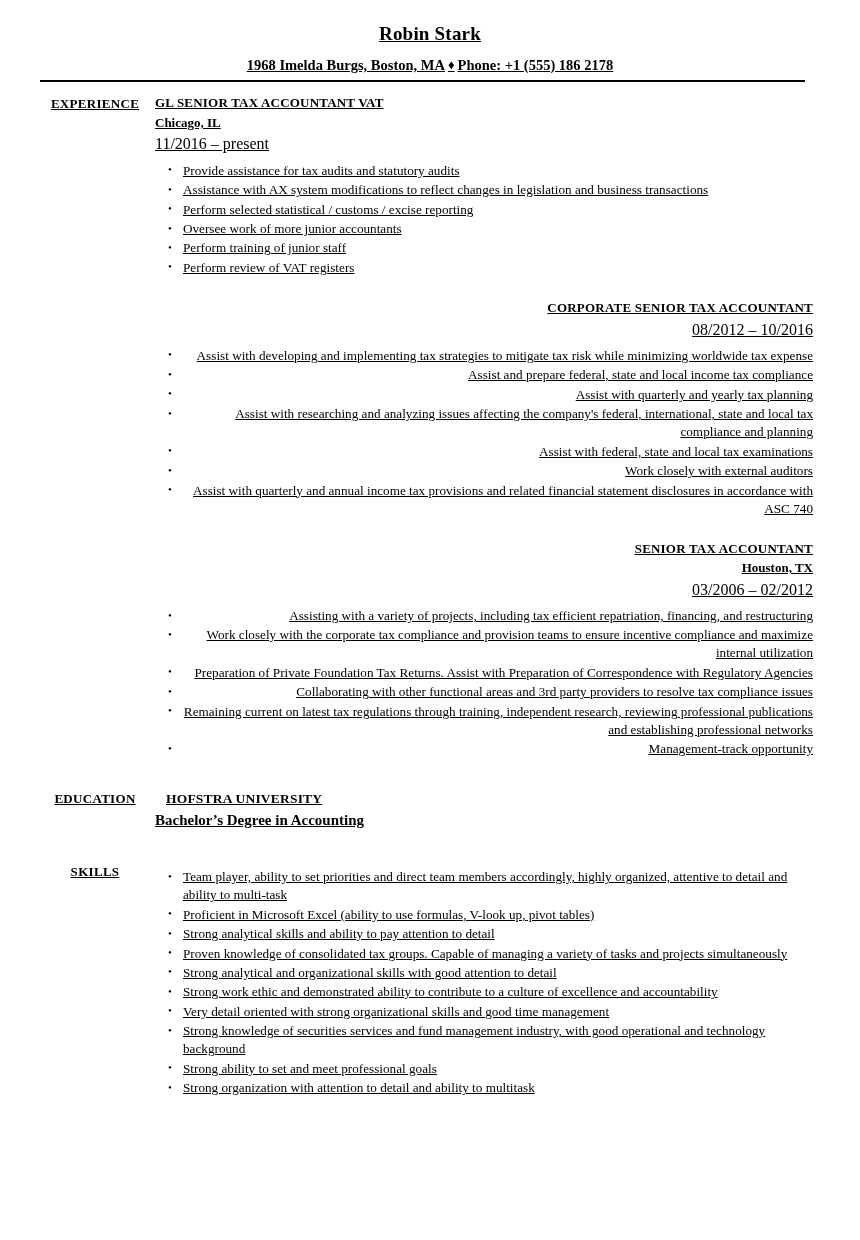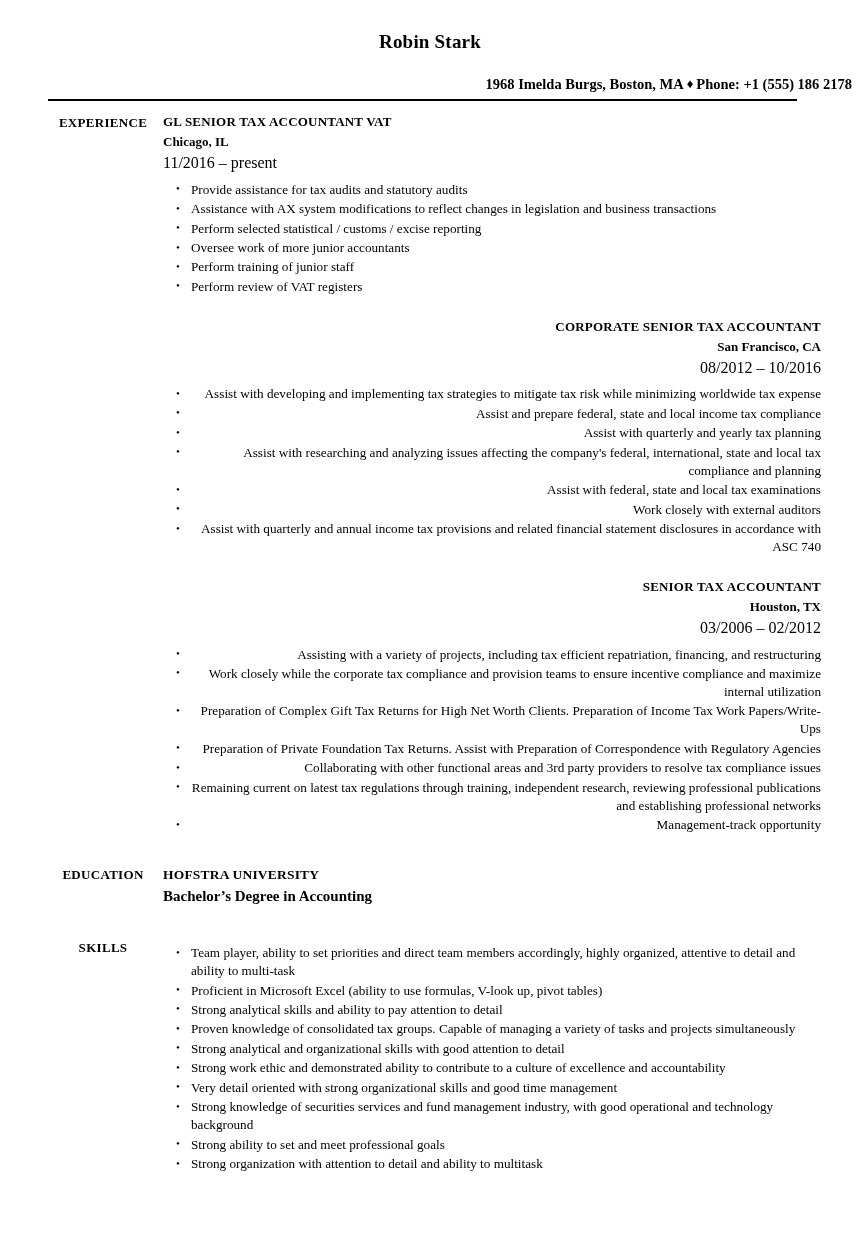--- a/index.html
+++ b/index.html
@@ -12,41 +12,41 @@
     height: 1240px;
     font-family: "Liberation Serif", "DejaVu Serif", serif;
     color: #000000;
     -webkit-font-smoothing: antialiased;
   }
   .page {
     position: relative;
     width: 860px;
     height: 1240px;
     box-sizing: border-box;
-    padding: 8px;
+    padding: 0;
     overflow: hidden;
+    text-decoration: underline;
   }
 
   
   .doc-header {
     padding-top: 22px;
     text-align: center;
   }
   .cand-name {
     font-size: 19px;
     font-weight: bold;
     letter-spacing: 0.2px;
     line-height: 1.25;
   }
   .cand-contact {
     font-size: 14.5px;
     font-weight: bold;
-    margin-top: 22px;
+    margin-top: 11px;
     line-height: 1.2;
-    text-align: right;
   }
   .diamond {
     font-size: 13px;
     padding: 0 3px;
     vertical-align: 1px;
   }
   .header-rule {
     margin: 6px 55px 0 40px;
     border: 0;
     border-top: 2.5px solid #000;
@@ -118,20 +118,21 @@
     font-size: 11px;
     line-height: 1.55;
   }
 
   
   .edu-school {
     font-size: 13.5px;
     font-weight: bold;
     letter-spacing: 0.2px;
     line-height: 1.45;
+    margin-left: 11px;
   }
   .edu-degree {
     font-size: 15px;
     font-weight: bold;
     line-height: 1.5;
   }
 </style>
 </head>
 <body>
 
@@ -158,41 +159,39 @@
           <li>Assistance with AX system modifications to reflect changes in legislation and business transactions</li>
           <li>Perform selected statistical / customs / excise reporting</li>
           <li>Oversee work of more junior accountants</li>
           <li>Perform training of junior staff</li>
           <li>Perform review of VAT registers</li>
         </ul>
       </div>
 
       <div class="job">
         <div class="job-title">CORPORATE SENIOR TAX ACCOUNTANT</div>
-        <div class="job-location">San Francisco, CA</div>
         <div class="job-dates">08/2012 – 10/2016</div>
         <ul class="bullets">
           <li>Assist with developing and implementing tax strategies to mitigate tax risk while minimizing worldwide tax expense</li>
           <li>Assist and prepare federal, state and local income tax compliance</li>
           <li>Assist with quarterly and yearly tax planning</li>
           <li>Assist with researching and analyzing issues affecting the company's federal, international, state and local tax compliance and planning</li>
           <li>Assist with federal, state and local tax examinations</li>
           <li>Work closely with external auditors</li>
           <li>Assist with quarterly and annual income tax provisions and related financial statement disclosures in accordance with ASC 740</li>
         </ul>
       </div>
 
       <div class="job">
         <div class="job-title">SENIOR TAX ACCOUNTANT</div>
         <div class="job-location">Houston, TX</div>
         <div class="job-dates">03/2006 – 02/2012</div>
         <ul class="bullets">
           <li>Assisting with a variety of projects, including tax efficient repatriation, financing, and restructuring</li>
-          <li>Work closely while the corporate tax compliance and provision teams to ensure incentive compliance and maximize internal utilization</li>
-          <li>Preparation of Complex Gift Tax Returns for High Net Worth Clients. Preparation of Income Tax Work Papers/Write-Ups</li>
+          <li>Work closely with the corporate tax compliance and provision teams to ensure incentive compliance and maximize internal utilization</li>
           <li>Preparation of Private Foundation Tax Returns. Assist with Preparation of Correspondence with Regulatory Agencies</li>
           <li>Collaborating with other functional areas and 3rd party providers to resolve tax compliance issues</li>
           <li>Remaining current on latest tax regulations through training, independent research, reviewing professional publications and establishing professional networks</li>
           <li>Management-track opportunity</li>
         </ul>
       </div>
 
     </div>
   </div>
 

